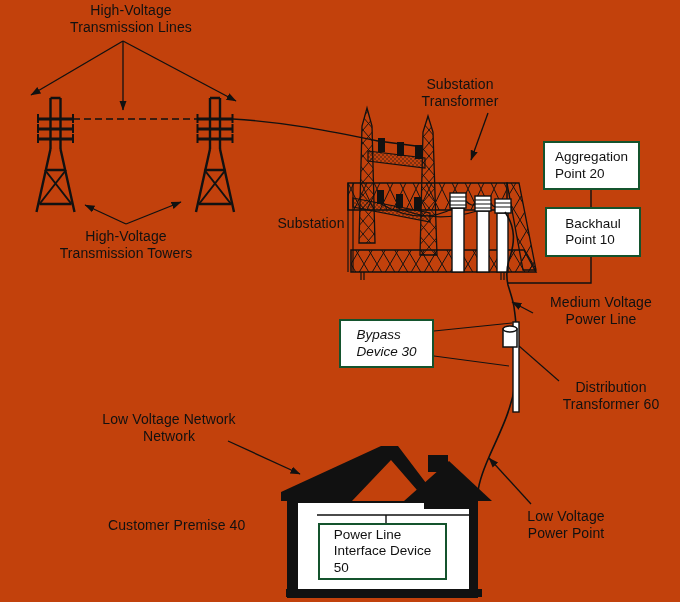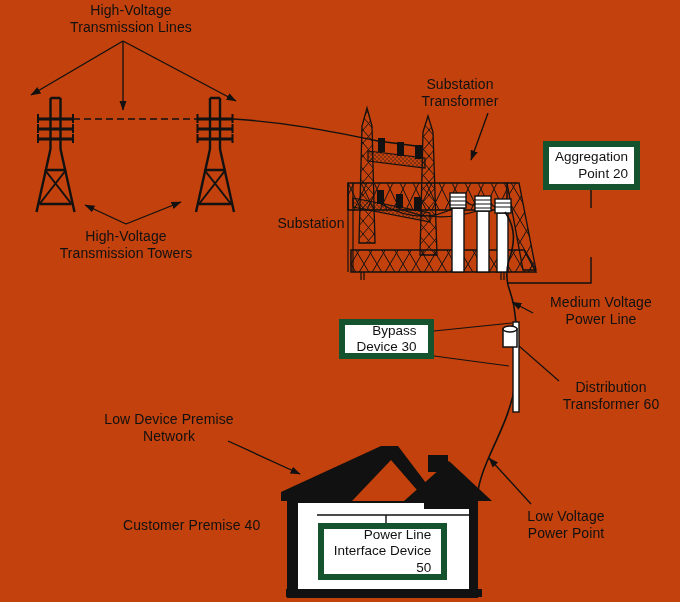--- a/index.html
+++ b/index.html
@@ -2,22 +2,22 @@
 <html><head>
 <meta charset="utf-8">
 <style>
   html,body{margin:0;padding:0;background:#fff;}
   .stage{position:relative;width:680px;height:602px;background:#c2410c;overflow:hidden;
          font-family:"Liberation Sans",sans-serif;}
   .stage svg{position:absolute;left:0;top:0;}
   .lbl{position:absolute;font:14px/16.5px "Liberation Sans",sans-serif;color:#111;
        text-align:center;white-space:pre-line;letter-spacing:.1px;}
   .lbl.left{text-align:left;}
-  .box{position:absolute;border:6px solid #14532d;background:#fff;box-sizing:border-box;
-       display:flex;align-items:center;justify-content:center;text-align:right;
+  .box{position:absolute;border:2px solid #14532d;background:#fff;box-sizing:border-box;
+       display:flex;align-items:center;justify-content:center;text-align:left;
        white-space:pre-line;font:13.5px/16.5px "Liberation Sans",sans-serif;color:#111;}
 </style>
 </head>
 <body>
 
 <div class="stage">
 
   <svg width="680" height="602" viewBox="0 0 680 602">
     <defs>
       <marker id="ah" markerWidth="12" markerHeight="10" refX="9.5" refY="4.5" orient="auto" markerUnits="userSpaceOnUse">
@@ -127,26 +127,28 @@
 Transmission Lines</div>
   <div class="lbl" style="left:26px;top:228px;width:200px;">High-Voltage
 Transmission Towers</div>
   <div class="lbl" style="left:271px;top:215px;width:80px;">Substation</div>
   <div class="lbl" style="left:380px;top:76px;width:160px;">Substation
 Transformer</div>
   <div class="lbl" style="left:521px;top:294px;width:160px;">Medium Voltage
 Power Line</div>
   <div class="lbl" style="left:526px;top:379px;width:170px;">Distribution
 Transformer 60</div>
-  <div class="lbl" style="left:79px;top:411px;width:180px;">Low Device Premise
+  <div class="lbl" style="left:79px;top:411px;width:180px;">Low Voltage Network
 Network</div>
-  <div class="lbl left" style="left:123px;top:517px;width:170px;">Customer Premise 40</div>
+  <div class="lbl left" style="left:108px;top:517px;width:170px;">Customer Premise 40</div>
   <div class="lbl" style="left:486px;top:508px;width:160px;">Low Voltage
 Power Point</div>
 
   <div class="box" style="left:543px;top:141px;width:97px;height:49px;">Aggregation
 Point 20</div>
-  <div class="box" style="left:339px;top:319px;width:95px;height:40px;">Bypass
+  <div class="box" style="left:545px;top:207px;width:96px;height:50px;">Backhaul
+Point 10</div>
+  <div class="box" style="left:339px;top:319px;width:95px;height:49px;font-style:italic;">Bypass
 Device 30</div>
   <div class="box" style="left:318px;top:523px;width:129px;height:57px;">Power Line
 Interface Device
 50</div>
 </div>
 
 </body></html>

